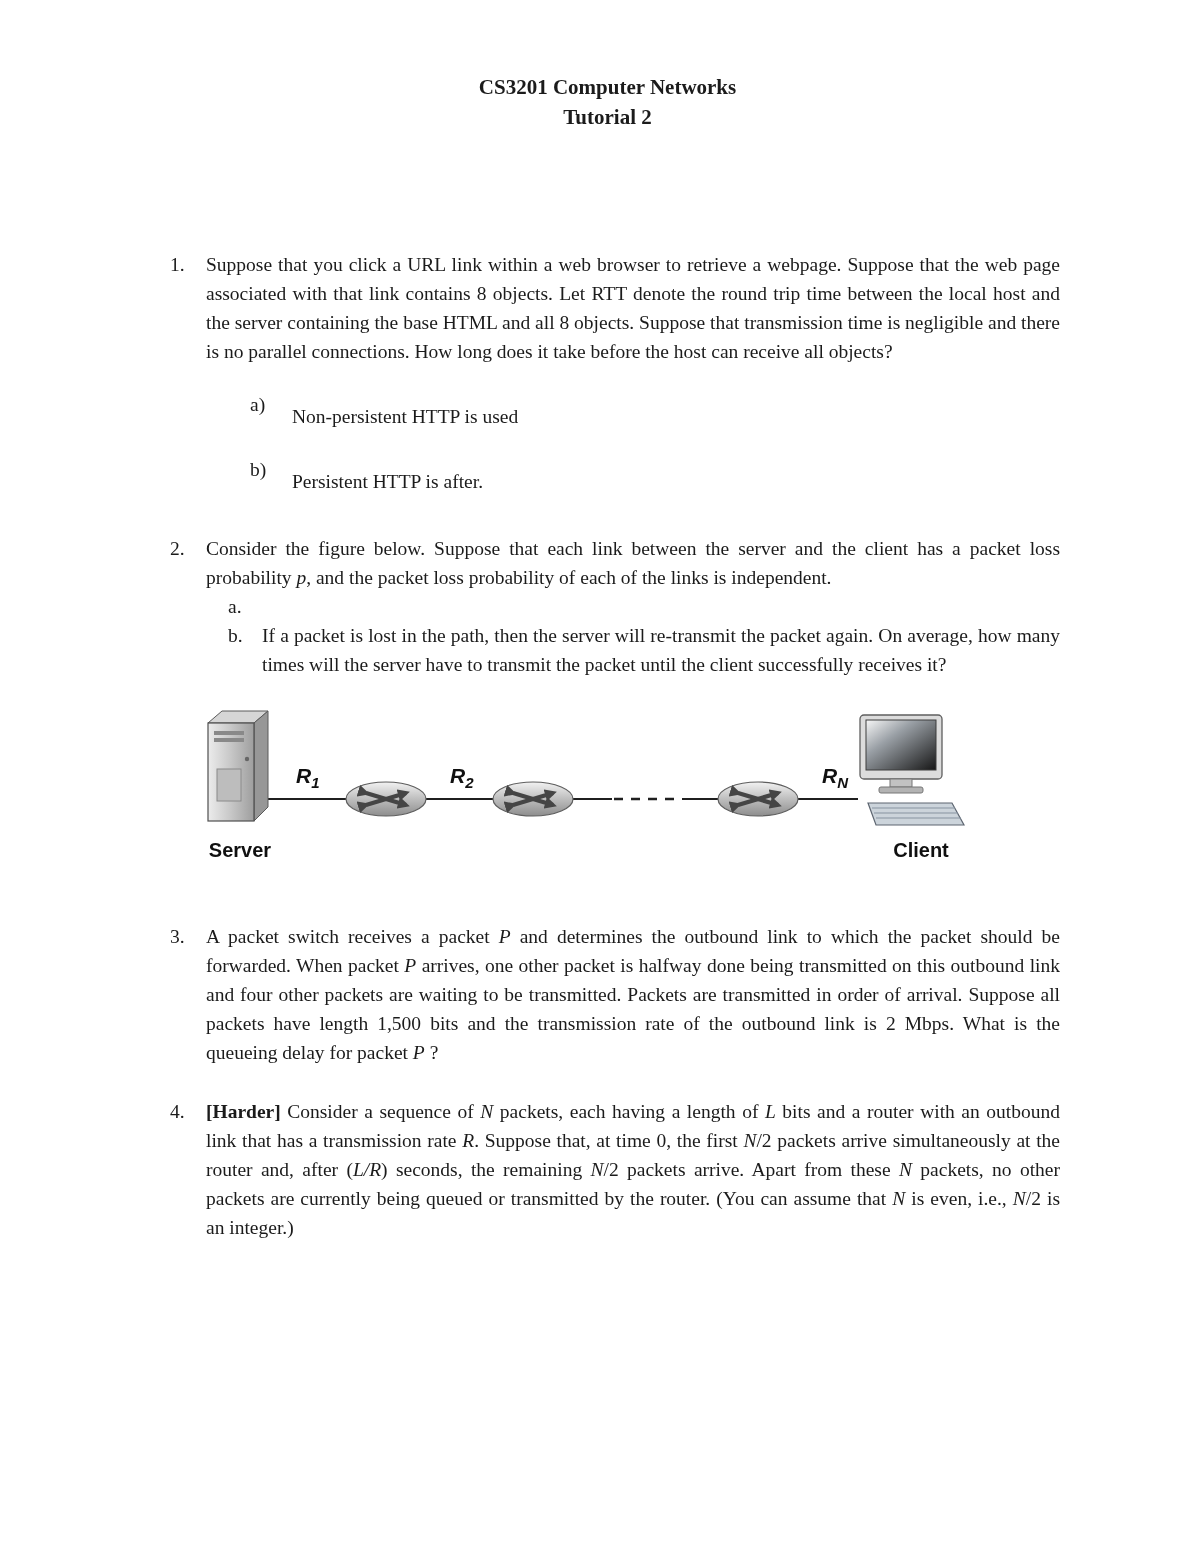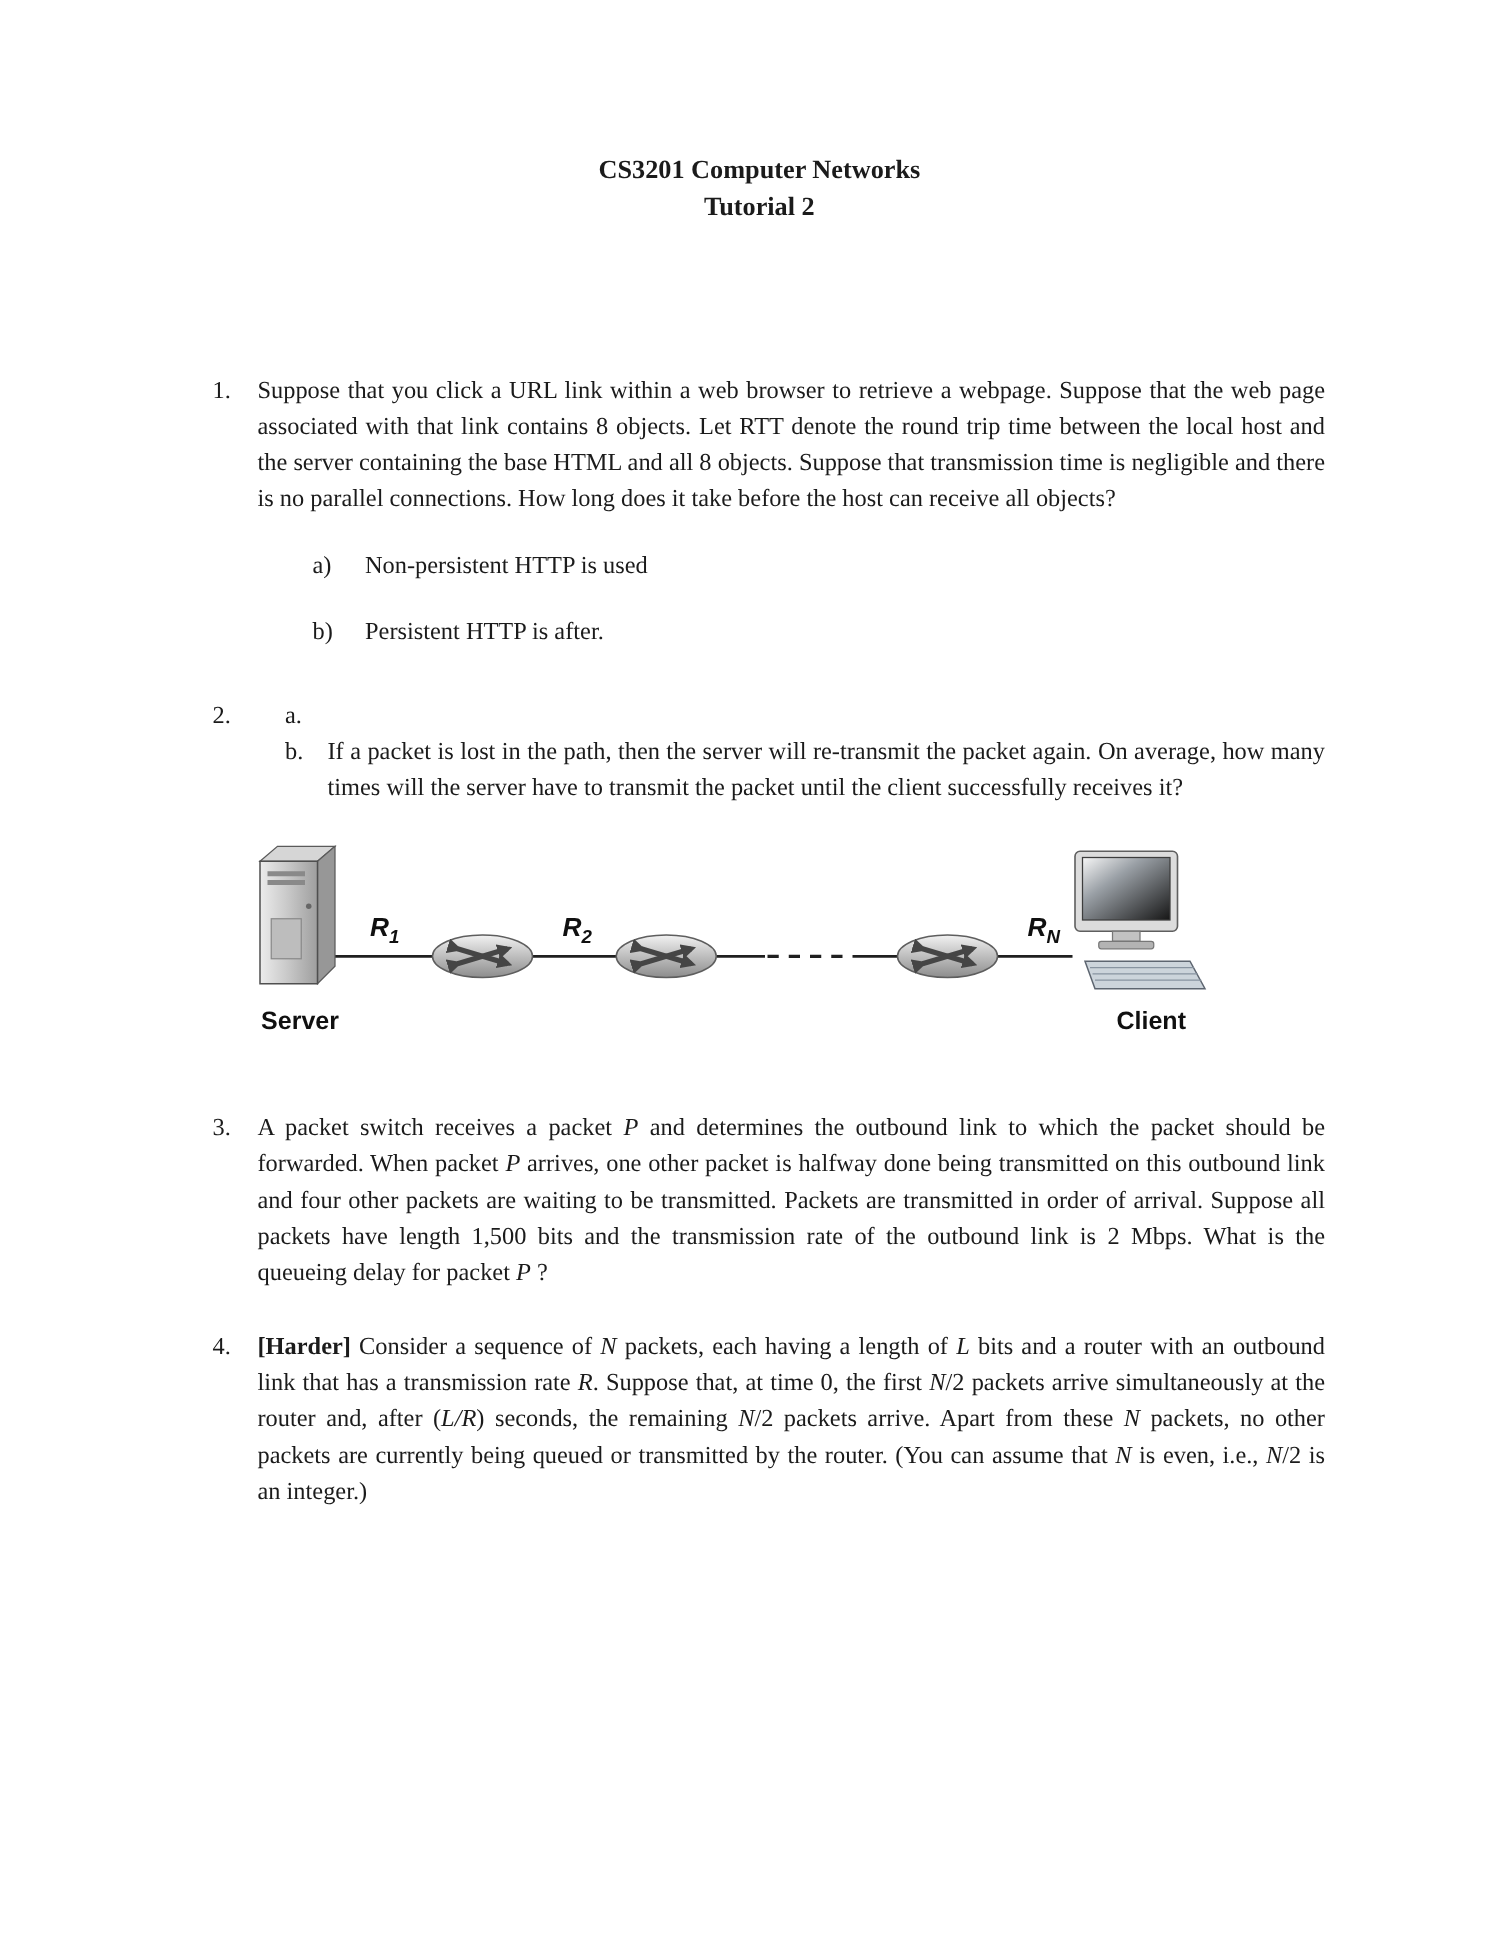--- a/index.html
+++ b/index.html
@@ -6,21 +6,21 @@
   * { margin: 0; padding: 0; box-sizing: border-box; }
   html, body { background: #ffffff; }
   body {
     width: 1200px; height: 1553px;
     font-family: "Liberation Serif", serif;
     color: #1b1b1b;
     -webkit-font-smoothing: antialiased;
   }
   .page {
     width: 1200px; height: 1553px;
-    padding: 120px 140px 0 170px;
+    padding: 72px 140px 0 170px;
     overflow: hidden;
     background: #ffffff;
   }
   .doc-title {
     text-align: center;
     font-weight: bold;
     font-size: 21px;
     line-height: 30px;
     margin-left: -15px;
   }
@@ -33,21 +33,21 @@
   .qnum { width: 36px; flex: none; }
   .qbody { flex: 1; min-width: 0; }
 
   .q1 { margin-top: 118px; }
   .q2 { margin-top: 38px; }
   .q3 { margin-top: 40px; }
   .q4 { margin-top: 30px; }
 
   .sub1 { display: flex; margin-top: 24px; margin-left: 44px; }
   .sub1 .slabel { width: 42px; flex: none; }
-  .sub1 .qtext { text-align: left; }
+  .sub1 .qtext { text-align: left; margin-top: 12px; }
 
   .sub2 { display: flex; margin-left: 22px; }
   .sub2 .slabel { width: 34px; flex: none; }
 
   .figure-wrap { margin: 28px 0 0 18px; }
   .figure-svg { display: block; }
   .figure-svg text {
     font-family: "Liberation Sans", sans-serif;
     fill: #101010;
   }
@@ -79,20 +79,21 @@
       <div class="sub1">
         <span class="slabel">b)</span>
         <p class="qtext"><span>Persistent HTTP is after.</span></p>
       </div>
     </div>
   </section>
 
   <section class="question q2">
     <span class="qnum">2.</span>
     <div class="qbody">
+      <p class="qtext"><span>Consider the figure below. Suppose that each link between the server and the client has a packet loss probability </span><span style="font-style: italic;">p</span><span>, and the packet loss probability of each  of the links is independent.</span></p>
       <div class="sub2">
         <span class="slabel">a.</span>
       </div>
       <div class="sub2">
         <span class="slabel">b.</span>
         <p class="qtext"><span>If a packet is lost in the path, then the server will re-transmit the packet again. On average, how many times will the server have to transmit the packet until the client successfully receives it?</span></p>
       </div>
     </div>
   </section>
 

